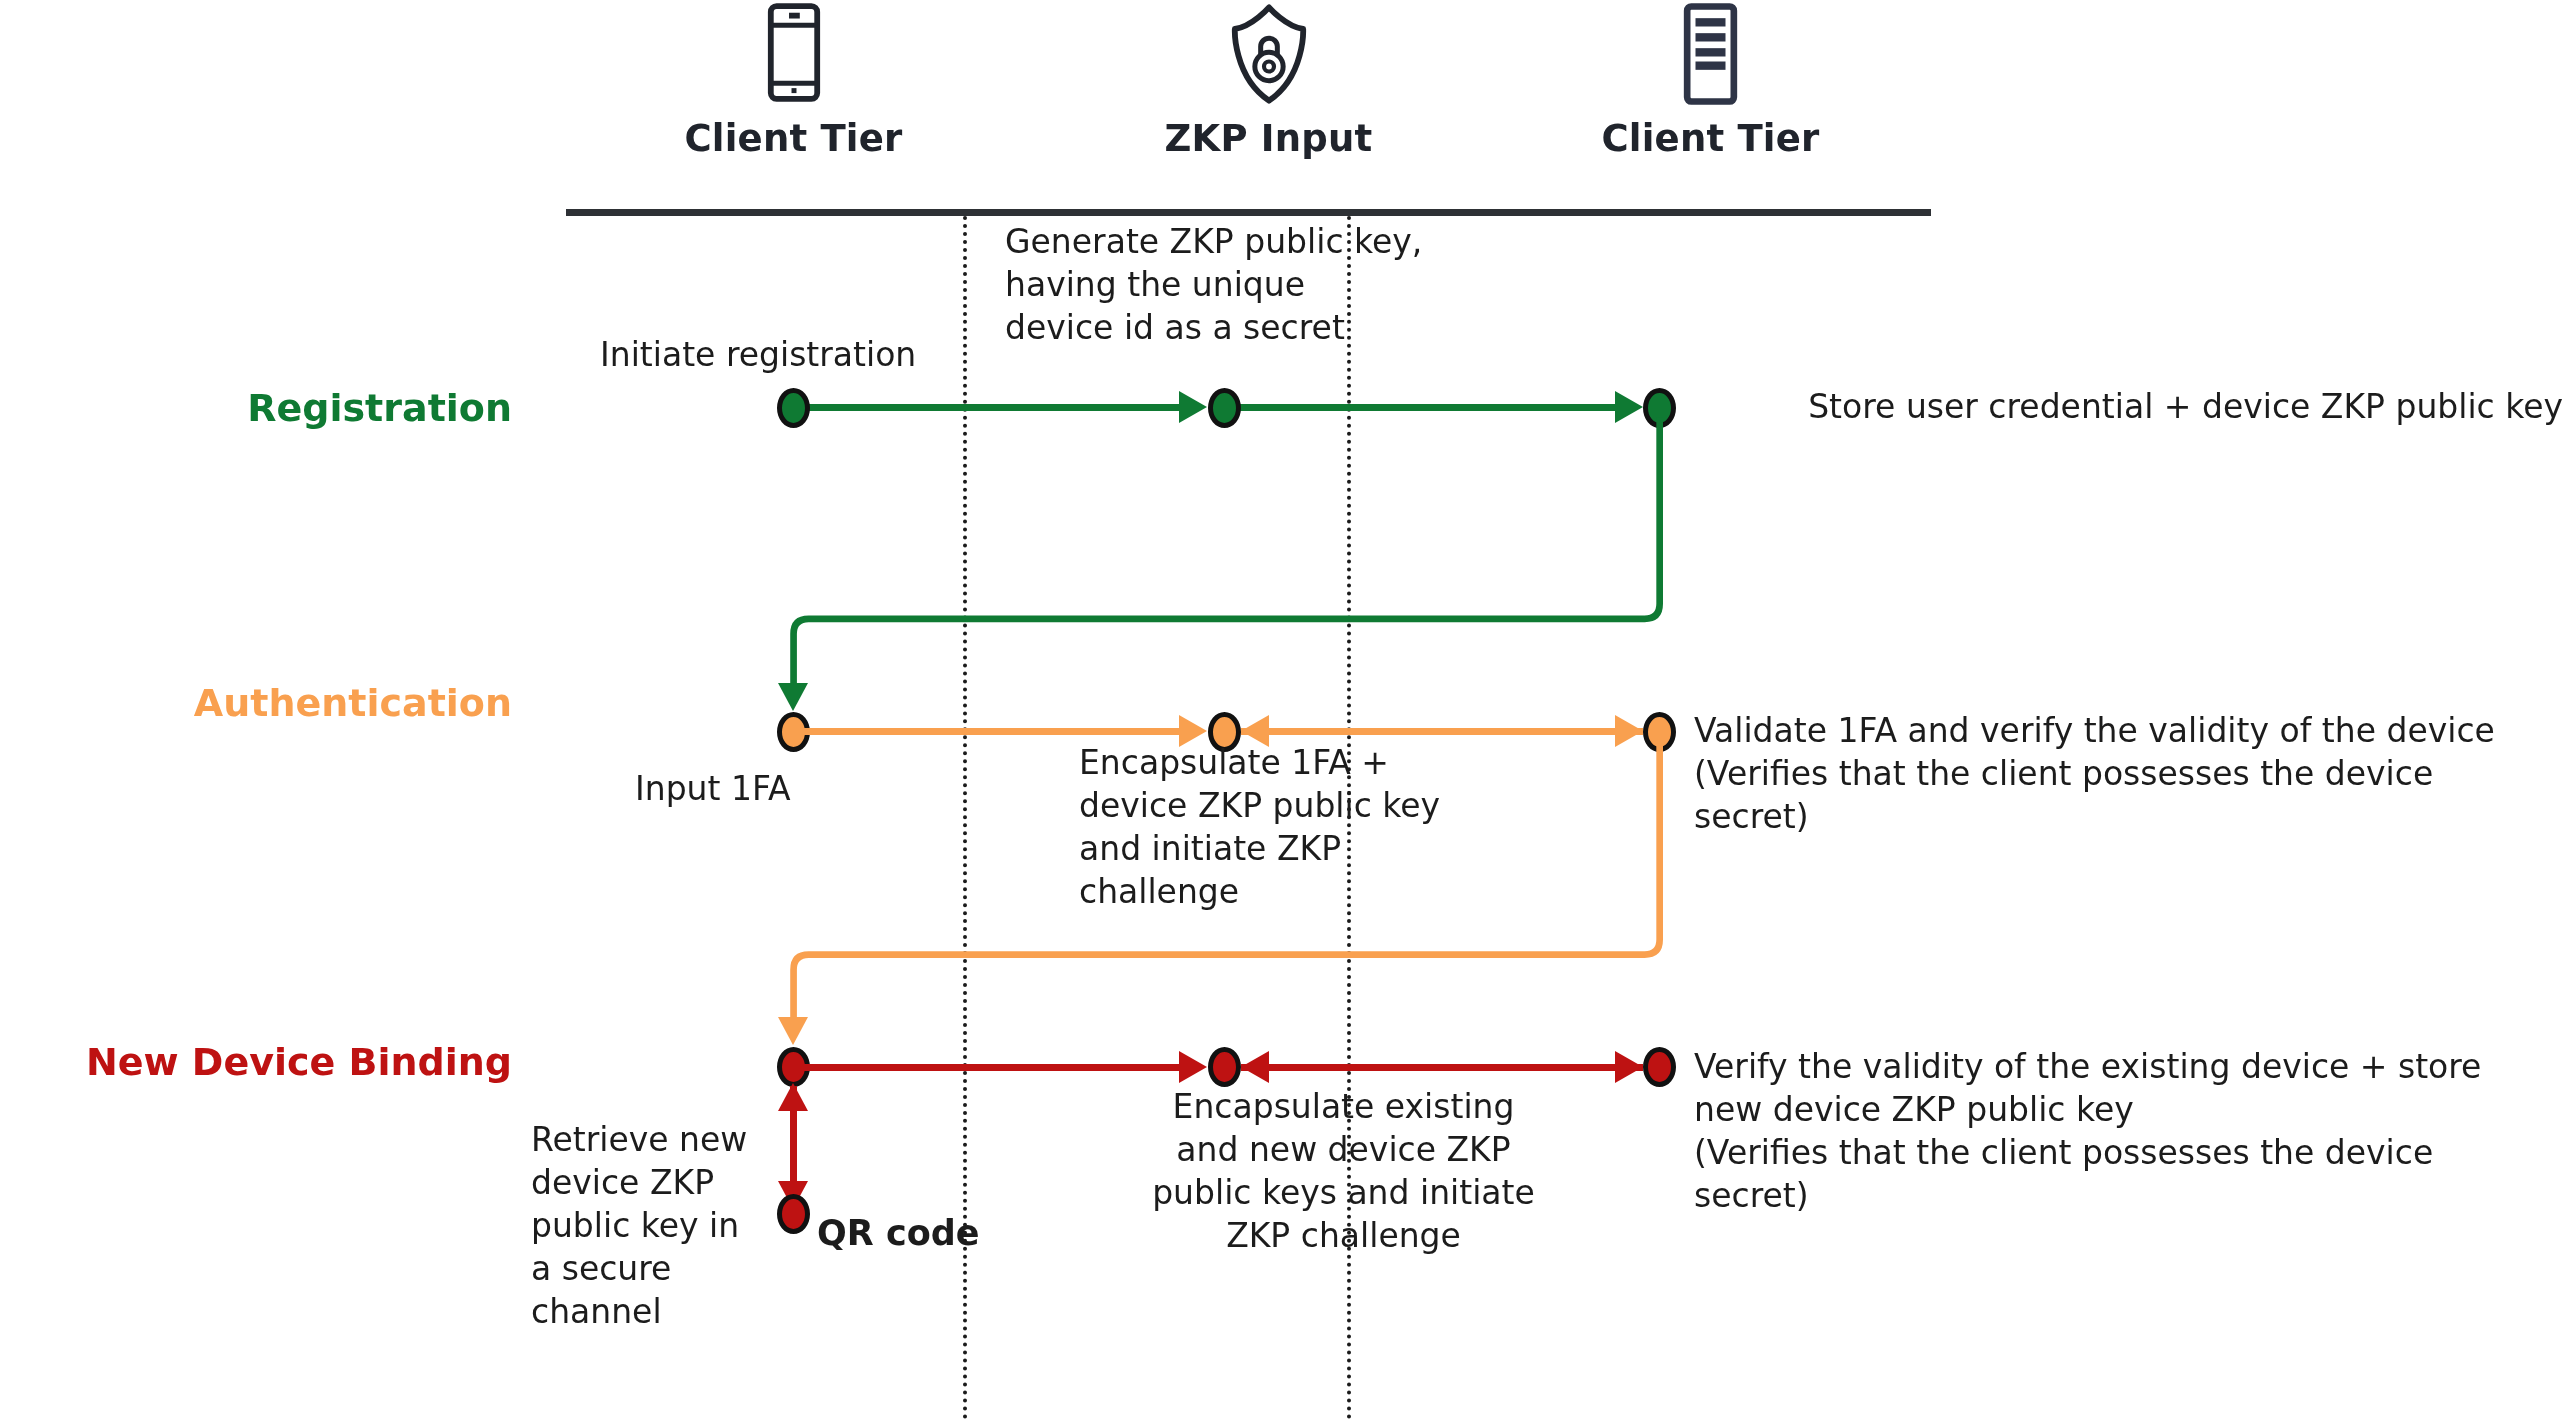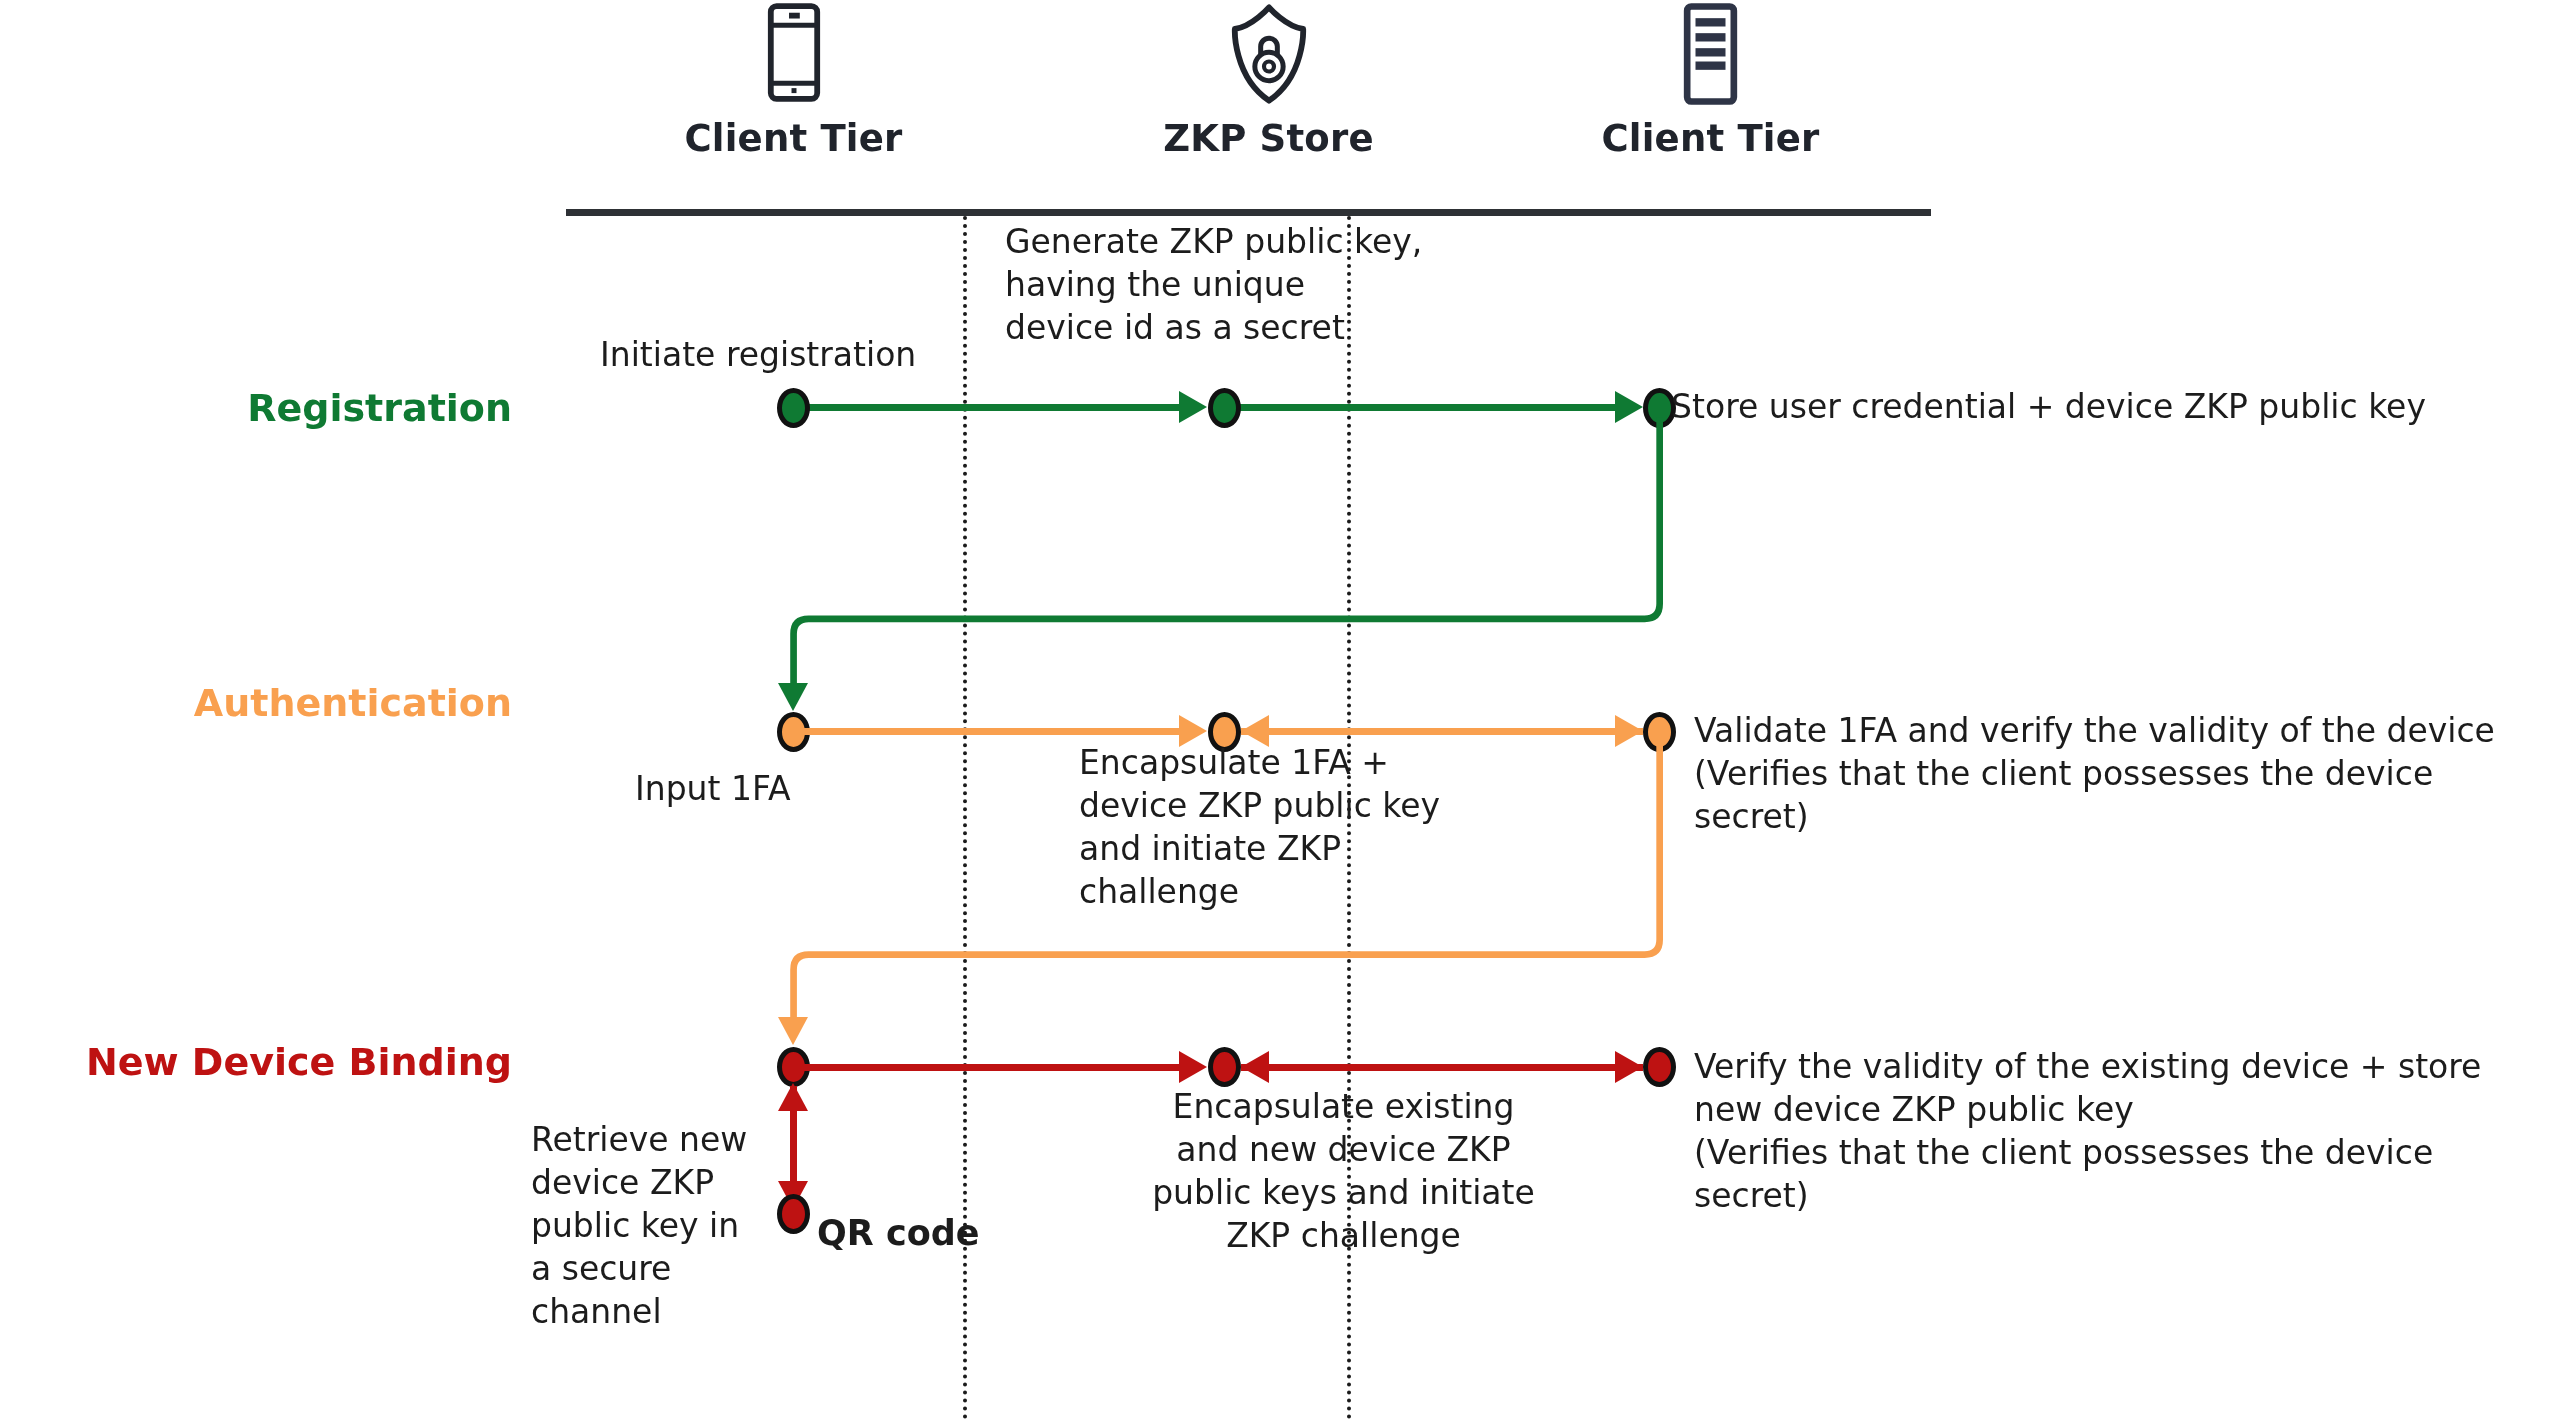--- a/index.html
+++ b/index.html
@@ -74,21 +74,21 @@
 
   <div class="actor" style="left:1093px;top:3.3px;">
     <span class="icon">
       <svg width="80" height="102" viewBox="0 0 96 122">
         <path d="M48 5 C48 5 28 28 7 31 C7 31 5 88 48 117 C91 88 89 31 89 31 C68 28 48 5 48 5 Z" fill="#fff" stroke="#20242c" stroke-width="7" stroke-linejoin="round"></path>
         <path d="M38 63 v-11 a10 10 0 0 1 20 0 v11" fill="none" stroke="#20242c" stroke-width="6"></path>
         <circle cx="48" cy="76" r="17" fill="#fff" stroke="#20242c" stroke-width="6"></circle>
         <circle cx="48" cy="76" r="6" fill="none" stroke="#20242c" stroke-width="5"></circle>
       </svg>
     </span>
-    <span class="name">ZKP Store</span>
+    <span class="name">ZKP Input</span>
   </div>
 
   <div class="actor" style="left:1535px;top:3.3px;">
     <span class="icon">
       <svg width="55" height="102" viewBox="0 0 66 122">
         <rect x="5" y="4" width="56" height="114" rx="5" ry="5" fill="#fff" stroke="#2e3446" stroke-width="8"></rect>
         <rect x="15" y="18" width="36" height="10" fill="#2e3446"></rect>
         <rect x="15" y="36" width="36" height="10" fill="#2e3446"></rect>
         <rect x="15" y="54" width="36" height="10" fill="#2e3446"></rect>
         <rect x="15" y="70" width="36" height="10" fill="#2e3446"></rect>
@@ -115,21 +115,21 @@
   <div class="hline" style="left:794px;top:404px;width:401px;background:#0f7a33;"></div>
   <div class="arrow right" style="left:1179px;top:391px;border-left:28px solid #0f7a33;"></div>
 
   <div class="hline" style="left:1225px;top:404px;width:405px;background:#0f7a33;"></div>
   <div class="arrow right" style="left:1615px;top:391px;border-left:28px solid #0f7a33;"></div>
 
   <div class="node" style="left:777px;top:388px;background:#0f7a33;"></div>
   <div class="node" style="left:1208px;top:388px;background:#0f7a33;"></div>
   <div class="node" style="left:1643px;top:388px;background:#0f7a33;"></div>
 
-  <div class="note" style="left:1614px;top:386px;width:869px;text-align:center;">Store user credential + device ZKP public key</div>
+  <div class="note" style="left:1694px;top:386px;width:869px;text-align:right;">Store user credential + device ZKP public key</div>
 
   <svg class="elbow" style="left:0px;top:0px;width:2576px;height:1419px;" viewBox="0 0 3084 1699" width="2576" height="1419">
     <path d="M1987,500 L1987,723 Q1987,741 1969,741 L968,741 Q950,741 950,759 L950,822" fill="none" stroke="#0f7a33" stroke-width="8"></path>
   </svg>
   <div class="arrow down" style="left:778px;top:683px;border-top:28px solid #0f7a33;"></div>
 
   <div class="node" style="left:777px;top:712px;background:#F9A04F;"></div>
   <div class="node" style="left:1208px;top:712px;background:#F9A04F;"></div>
   <div class="node" style="left:1643px;top:712px;background:#F9A04F;"></div>
 

